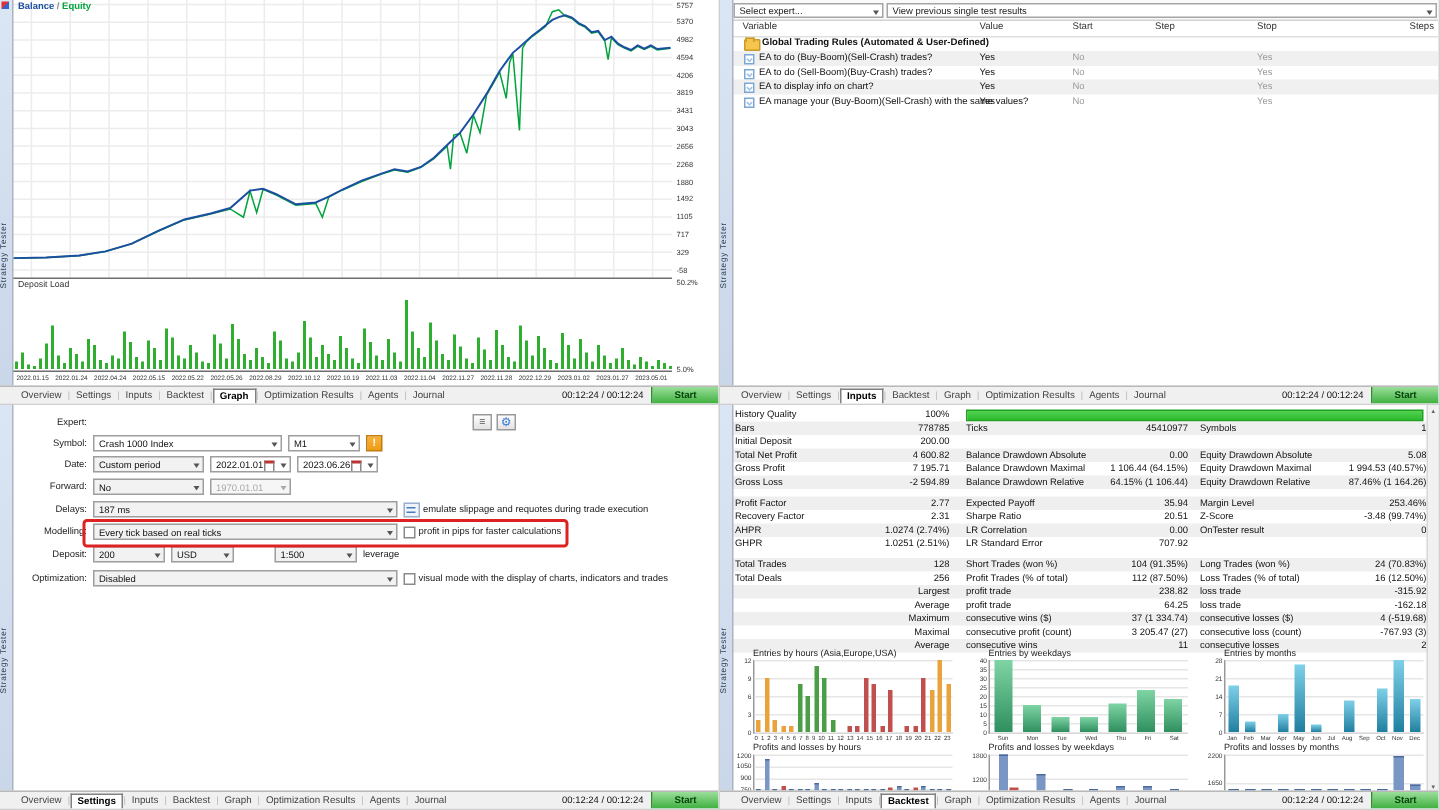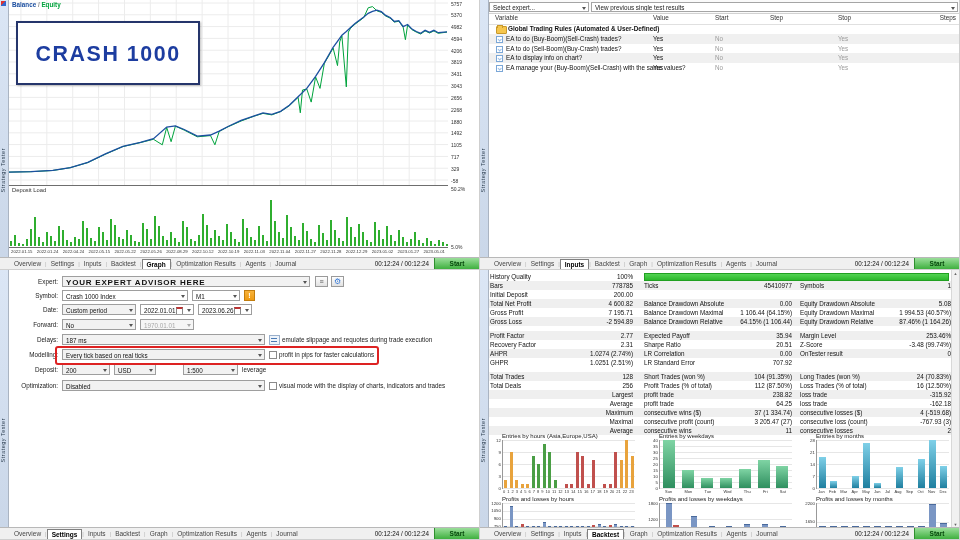--- a/index.html
+++ b/index.html
@@ -95,23 +95,20 @@
 
   <div class="quad">
     <div class="strip">
       <span class="chipicon"></span>
       <span class="vlabel">Strategy Tester</span>
     </div>
     <div id="tl-area">
       <div id="tl-legend">
         <span style="color:#1c4fa0">Balance</span><span style="color:#888"> / </span><span style="color:#00a33c">Equity</span>
       </div>
-      <div id="tl-logo">
-        <span>CRASH 1000</span>
-      </div>
       <svg id="main-chart" width="440" height="185">
           <line x1="12.941176470588236" y1="0" x2="12.941176470588236" y2="185" stroke="#ececec" stroke-width="1"></line>
           <line x1="38.82352941176471" y1="0" x2="38.82352941176471" y2="185" stroke="#ececec" stroke-width="1"></line>
           <line x1="64.70588235294117" y1="0" x2="64.70588235294117" y2="185" stroke="#ececec" stroke-width="1"></line>
           <line x1="90.58823529411764" y1="0" x2="90.58823529411764" y2="185" stroke="#ececec" stroke-width="1"></line>
           <line x1="116.47058823529412" y1="0" x2="116.47058823529412" y2="185" stroke="#ececec" stroke-width="1"></line>
           <line x1="142.3529411764706" y1="0" x2="142.3529411764706" y2="185" stroke="#ececec" stroke-width="1"></line>
           <line x1="168.23529411764704" y1="0" x2="168.23529411764704" y2="185" stroke="#ececec" stroke-width="1"></line>
           <line x1="194.11764705882354" y1="0" x2="194.11764705882354" y2="185" stroke="#ececec" stroke-width="1"></line>
           <line x1="220" y1="0" x2="220" y2="185" stroke="#ececec" stroke-width="1"></line>
@@ -400,21 +397,20 @@
       <span class="startbtn">Start</span>
     </div>
   </div>
 
   <div class="quad">
     <div class="strip">
       <span class="vlabel">Strategy Tester</span>
     </div>
     <div id="bl-form">
       <span class="flabel" style="top:6px">Expert:</span>
-      <div class="combo" style="left:54px;top:6px;width:248px;font-weight:bold;font-size:8px;letter-spacing:.8px"><span>YOUR EXPERT ADVISOR HERE</span><span class="chev"></span></div>
       <div class="iconbtn" style="left:307px;top:6px">≡</div>
       <div class="iconbtn gear" style="left:323px;top:6px">⚙</div>
 
       <span class="flabel" style="top:20px">Symbol:</span>
       <div class="combo white" style="left:54px;top:20px;width:126px"><span>Crash 1000 Index</span><span class="chev"></span></div>
       <div class="combo white" style="left:184px;top:20px;width:48px"><span>M1</span><span class="chev"></span></div>
       <div class="iconbtn amber" style="left:236px;top:20px">!</div>
 
       <span class="flabel" style="top:34px">Date:</span>
       <div class="combo" style="left:54px;top:34px;width:74px"><span>Custom period</span><span class="chev"></span></div>

